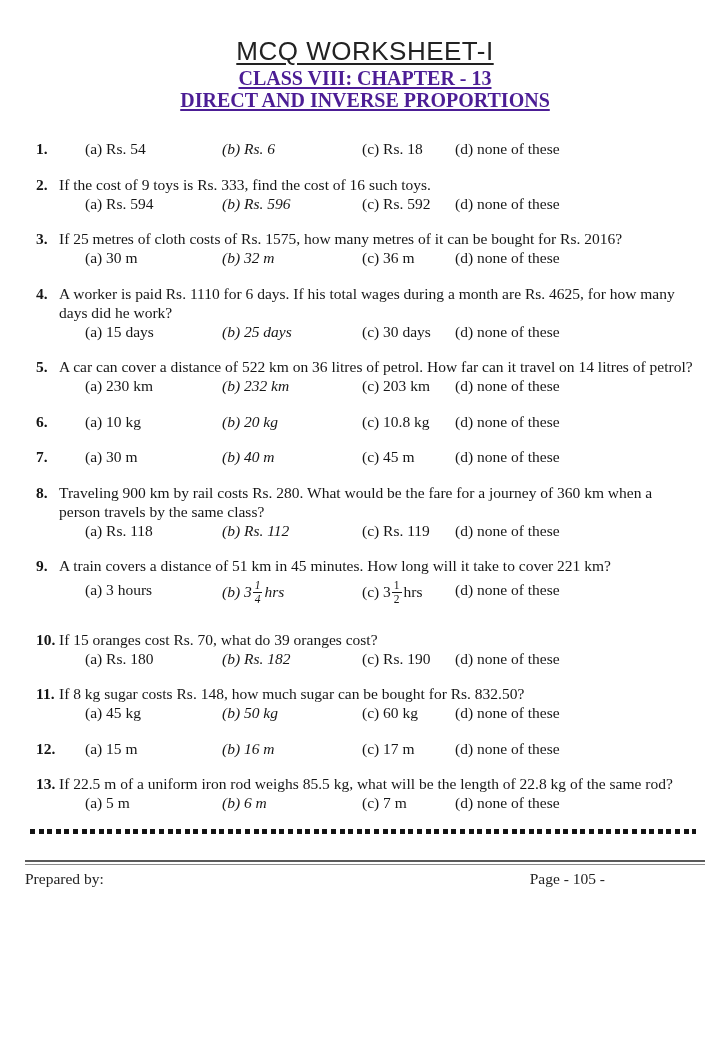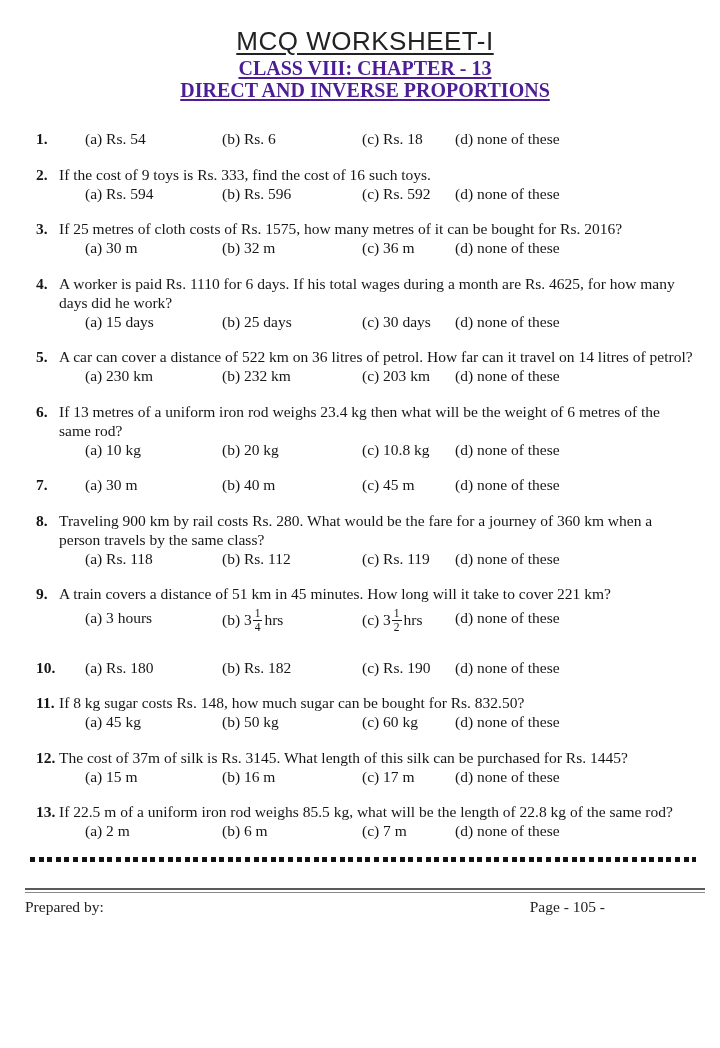--- a/index.html
+++ b/index.html
@@ -6,21 +6,21 @@
   body{
     width:720px;height:1048px;
     background:#ffffff;
     color:#161616;
     font-family:"Liberation Serif", serif;
     overflow:hidden;
   }
   .page{
     box-sizing:border-box;
     width:720px;height:977px;
-    padding:26px 26px 0 36px;
+    padding:36px 26px 0 36px;
   }
   
   .header{text-align:center;margin-bottom:28px;}
   .title-main{
     font-family:"Liberation Sans", sans-serif;
     font-size:26px;
     letter-spacing:.5px;
     text-decoration:underline;
     text-underline-offset:3px;
     color:#222;
@@ -36,21 +36,21 @@
   }
   
   .questions{font-size:15.5px;line-height:19px;}
   .q{display:flex;margin-bottom:16.5px;}
   .qnum{font-weight:bold;width:23px;flex-shrink:0;}
   .qbody{flex:1;max-width:636px;}
   .qtext{}
   .opts{display:flex;margin-left:26px;align-items:flex-start;}
   .opt{display:inline-block;}
   .opt-0{width:137px;}
-  .opt-1{width:140px;}
+  .opt-1{width:140px;font-style:italic;}
   .opt-2{width:93px;}
   .opt-3{flex:1;}
   .opts.tall{padding:5px 0 6px;}
   .frac{
     display:inline-block;
     vertical-align:middle;
     text-align:center;
     font-size:11.5px;
     line-height:1.15;
     margin:0 2px 0 1px;
@@ -152,21 +152,20 @@
             <span class="opt opt-0"><span>(a) 230 km</span></span>
             <span class="opt opt-1"><span>(b) 232 km</span></span>
             <span class="opt opt-2"><span>(c) 203 km</span></span>
             <span class="opt opt-3"><span>(d) none of these</span></span>
           </div>
         </div>
       </div>
       <div class="q">
         <div class="qnum">6.</div>
         <div class="qbody">
-          <div class="qtext">If 13 metres of a uniform iron rod weighs 23.4 kg then what will be the weight of 6 metres of the same rod?</div>
           <div class="opts">
             <span class="opt opt-0"><span>(a) 10 kg</span></span>
             <span class="opt opt-1"><span>(b) 20 kg</span></span>
             <span class="opt opt-2"><span>(c) 10.8 kg</span></span>
             <span class="opt opt-3"><span>(d) none of these</span></span>
           </div>
         </div>
       </div>
       <div class="q">
         <div class="qnum">7.</div>
@@ -199,20 +198,21 @@
             <span class="opt opt-0"><span>(a) 3 hours</span></span>
             <span class="opt opt-1"><span>(b) 3</span><span class="frac"><span class="fn">1</span><span class="fd">4</span></span><span>hrs</span></span>
             <span class="opt opt-2"><span>(c) 3</span><span class="frac"><span class="fn">1</span><span class="fd">2</span></span><span>hrs</span></span>
             <span class="opt opt-3"><span>(d) none of these</span></span>
           </div>
         </div>
       </div>
       <div class="q">
         <div class="qnum">10.</div>
         <div class="qbody">
+          <div class="qtext">If 15 oranges cost Rs. 70, what do 39 oranges cost?</div>
           <div class="opts">
             <span class="opt opt-0"><span>(a) Rs. 180</span></span>
             <span class="opt opt-1"><span>(b) Rs. 182</span></span>
             <span class="opt opt-2"><span>(c) Rs. 190</span></span>
             <span class="opt opt-3"><span>(d) none of these</span></span>
           </div>
         </div>
       </div>
       <div class="q">
         <div class="qnum">11.</div>
@@ -222,35 +222,34 @@
             <span class="opt opt-0"><span>(a) 45 kg</span></span>
             <span class="opt opt-1"><span>(b) 50 kg</span></span>
             <span class="opt opt-2"><span>(c) 60 kg</span></span>
             <span class="opt opt-3"><span>(d) none of these</span></span>
           </div>
         </div>
       </div>
       <div class="q">
         <div class="qnum">12.</div>
         <div class="qbody">
-          <div class="qtext">The cost of 37m of silk is Rs. 3145. What length of this silk can be purchased for Rs. 1445?</div>
           <div class="opts">
             <span class="opt opt-0"><span>(a) 15 m</span></span>
             <span class="opt opt-1"><span>(b) 16 m</span></span>
             <span class="opt opt-2"><span>(c) 17 m</span></span>
             <span class="opt opt-3"><span>(d) none of these</span></span>
           </div>
         </div>
       </div>
       <div class="q">
         <div class="qnum">13.</div>
         <div class="qbody">
           <div class="qtext">If 22.5 m of a uniform iron rod weighs 85.5 kg, what will be the length of 22.8 kg of the same rod?</div>
           <div class="opts">
-            <span class="opt opt-0"><span>(a) 2 m</span></span>
+            <span class="opt opt-0"><span>(a) 5 m</span></span>
             <span class="opt opt-1"><span>(b) 6 m</span></span>
             <span class="opt opt-2"><span>(c) 7 m</span></span>
             <span class="opt opt-3"><span>(d) none of these</span></span>
           </div>
         </div>
       </div>
     </div>
 
   <div class="dotted-rule"></div>
 

